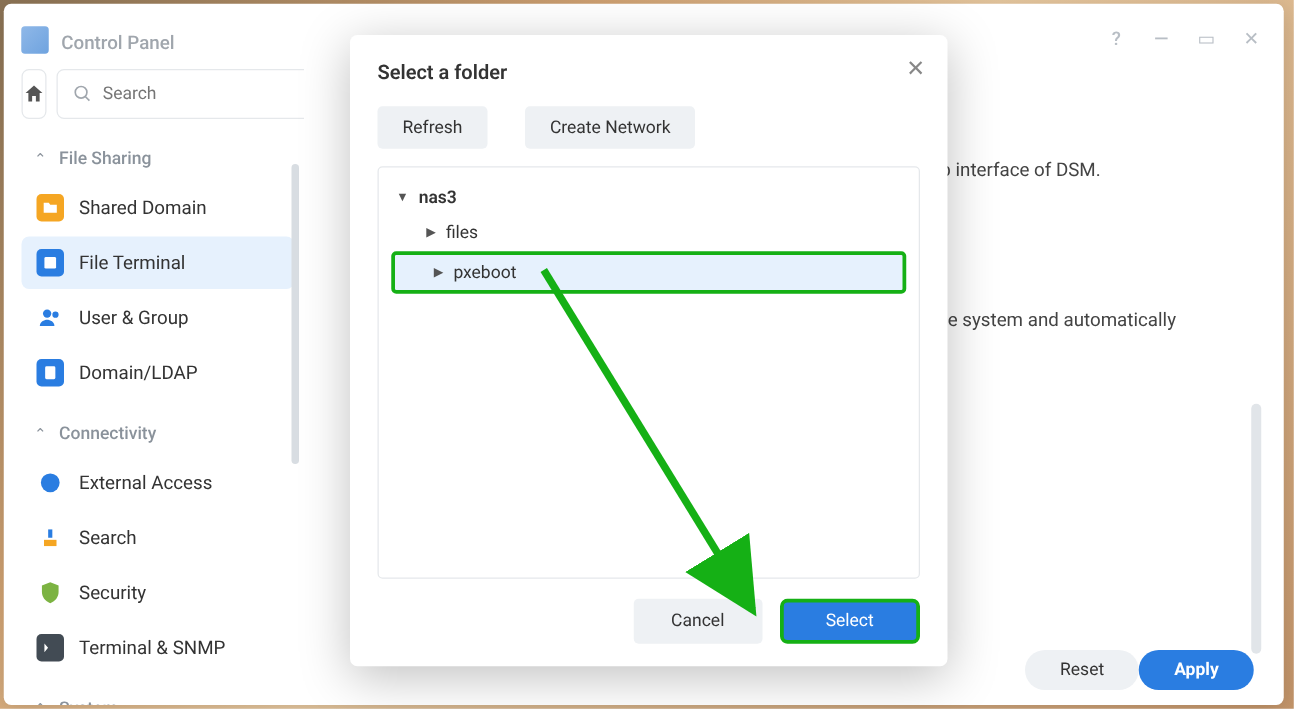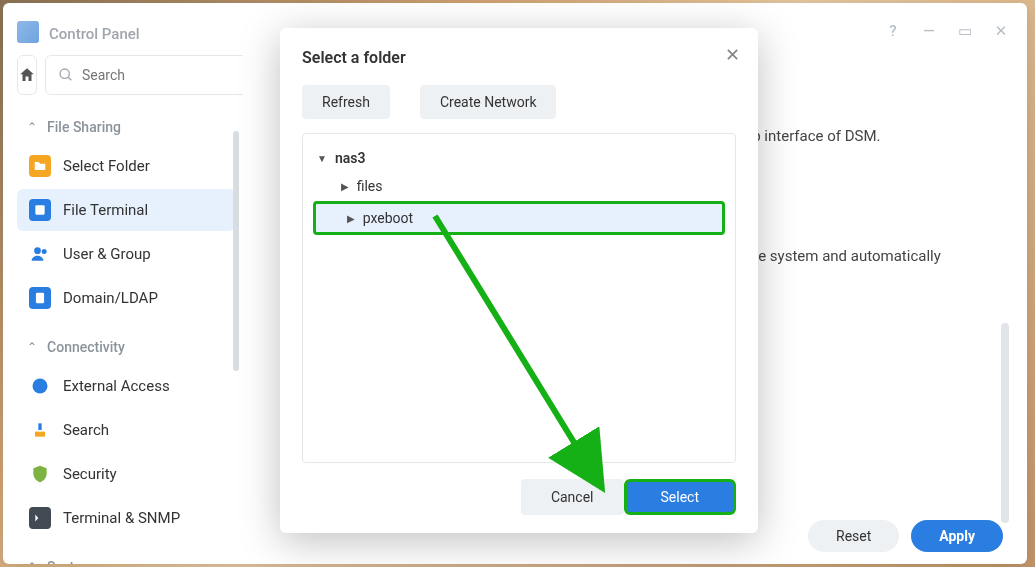--- a/index.html
+++ b/index.html
@@ -15,37 +15,37 @@
 .home-btn{width:40px;height:40px;border:1px solid #e5e8eb;border-radius:6px;display:flex;align-items:center;justify-content:center;color:#555;cursor:pointer}
 .search-box{flex:1;height:40px;border:1px solid #e5e8eb;border-radius:6px;display:flex;align-items:center;padding:0 12px;color:#a0a6ad}
 .search-box input{border:none;outline:none;flex:1;margin-left:8px;font-size:14px;background:transparent}
 .sb-section{display:flex;align-items:center;color:#8a929b;font-size:14px;padding:8px 10px;cursor:pointer;font-weight:500}
 .sb-section .chev{margin-right:10px;font-size:12px}
 .sb-item{display:flex;align-items:center;padding:10px 12px;border-radius:6px;font-size:15px;color:#333;cursor:pointer;margin:2px 0}
 .sb-item.active{background:#e6f1fd}
 .sb-item .icon{width:22px;height:22px;margin-right:12px;border-radius:4px;display:flex;align-items:center;justify-content:center}
 .content{flex:1;padding:18px 24px;color:#333;font-size:15px;position:relative;overflow:hidden}
 .content-text{color:#444;line-height:2.8}
-.bottom-bar{position:absolute;bottom:12px;right:24px;display:flex;gap:12px}
+.bottom-bar{position:absolute;bottom:12px;right:24px;display:flex;}
 .btn{padding:8px 28px;border-radius:18px;font-size:14px;cursor:pointer;border:none}
 .btn-reset{background:#eef1f4;color:#333}
 .btn-apply{background:#2a7de1;color:#fff;font-weight:700}
 .modal{position:absolute;top:28px;left:280px;width:478px;background:#fff;border-radius:6px;box-shadow:0 8px 40px rgba(0,0,0,.25);padding:20px 22px 18px}
 .modal-title{font-size:16px;font-weight:600;color:#333;margin-bottom:18px}
 .modal-close{position:absolute;top:16px;right:18px;color:#888;font-size:18px;cursor:pointer;background:none;border:none}
 .modal-btns{display:flex;gap:30px;margin-bottom:14px}
 .mbtn{padding:9px 20px;background:#eef1f4;border:none;border-radius:4px;font-size:14px;color:#333;cursor:pointer}
 .tree{border:1px solid #e5e8eb;border-radius:4px;height:330px;padding:10px 4px;margin-bottom:16px;overflow:auto}
 .tree-row{padding:6px 10px;font-size:14px;color:#333;cursor:pointer;display:flex;align-items:center}
 .tree-row.selected{background:#e6f1fd}
 .tree-row .arrow{margin-right:8px;font-size:10px;color:#555}
 .tree-row.root{font-weight:600}
 .tree-row.l1{padding-left:34px}
 .tree-row.l1.hl{border:3px solid #15b015;border-radius:4px;margin:1px 6px;padding-left:31px}
-.modal-footer{display:flex;justify-content:flex-end;}
+.modal-footer{display:flex;justify-content:flex-end;gap:14px}
 .fbtn{padding:9px 30px;border-radius:4px;font-size:14px;cursor:pointer;border:none}
 .fbtn-cancel{background:#eef1f4;color:#333}
 .fbtn-select{background:#2a7de1;color:#ffffff;border:3px solid #15b015;border-radius:6px;padding:7px 34px}
 .scroll-ind{position:absolute;right:4px;top:88px;width:6px;height:240px;background:#d8dde2;border-radius:3px}
 .scroll-ind2{position:absolute;right:18px;top:280px;width:8px;height:200px;background:#e1e5e9;border-radius:4px}
 svg.arrow-svg{position:absolute;top:28px;left:280px;width:478px;height:510px;pointer-events:none;z-index:5}
 </style>
 </head>
 <body>
 
@@ -78,21 +78,21 @@
       <div class="sb-section">
           <span class="chev">⌃</span>
           <span>File Sharing</span>
         </div>
       <div class="sb-item">
           <div class="icon" style="background:#f5a623">
             <svg width="14" height="14" viewBox="0 0 24 24" fill="#fff">
               <path d="M3 5h7l2 3h9v11H3z"></path>
             </svg>
           </div>
-          <span>Select Folder</span>
+          <span>Shared Domain</span>
         </div>
       <div class="sb-item active">
           <div class="icon" style="background:#2a7de1">
             <svg width="14" height="14" viewBox="0 0 24 24" fill="#fff">
               <rect x="4" y="4" width="16" height="16" rx="2"></rect>
             </svg>
           </div>
           <span>File Terminal</span>
         </div>
       <div class="sb-item">

